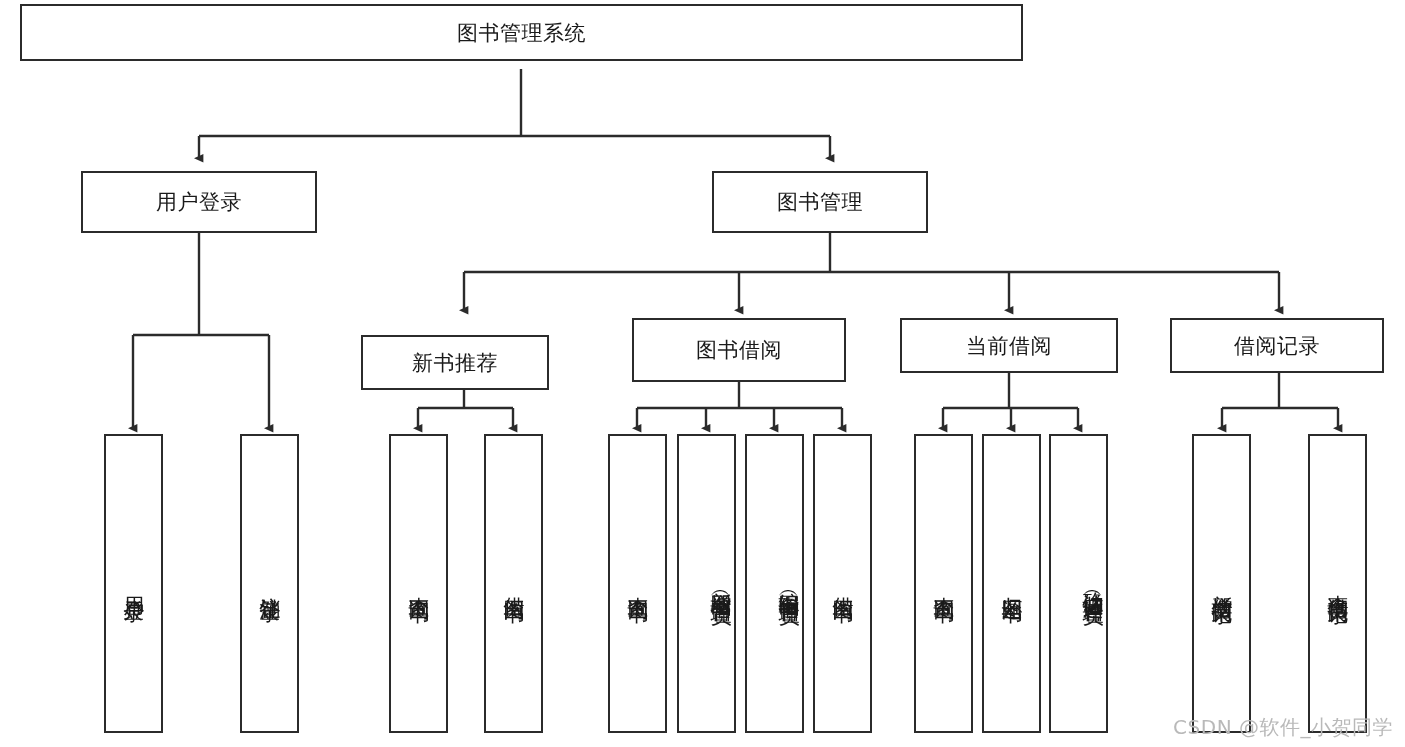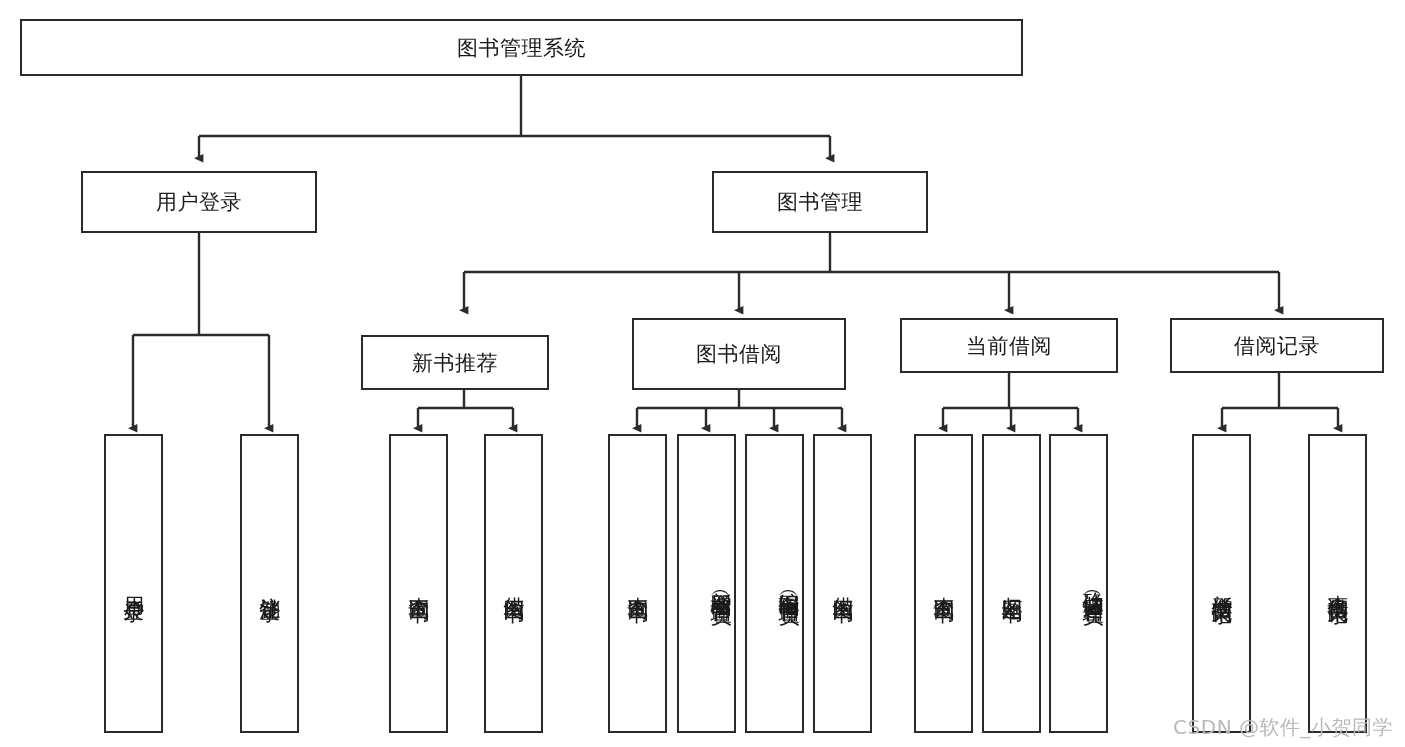--- a/index.html
+++ b/index.html
@@ -115,35 +115,35 @@
       <path d="M1011,408 L1011,428" marker-end="url(#arrow)"></path>
       <path d="M1078,408 L1078,428" marker-end="url(#arrow)"></path>
 
       <path d="M1279,373 L1279,408"></path>
       <path d="M1222,408 L1338,408"></path>
       <path d="M1222,408 L1222,428" marker-end="url(#arrow)"></path>
       <path d="M1338,408 L1338,428" marker-end="url(#arrow)"></path>
     </g>
   </svg>
 
-  <div class="node horiz" style="left:20px; top:19px; width:1003px; height:57px;">
+  <div class="node horiz" style="left:20px; top:4px; width:1003px; height:57px;">
     <span class="lbl">图书管理系统</span>
   </div>
 
   <div class="node horiz" style="left:81px; top:171px; width:236px; height:62px;">
     <span class="lbl">用户登录</span>
   </div>
   <div class="node horiz" style="left:712px; top:171px; width:216px; height:62px;">
     <span class="lbl">图书管理</span>
   </div>
 
   <div class="node horiz" style="left:361px; top:318px; width:188px; height:55px;margin-top:17px;">
     <span class="lbl">新书推荐</span>
   </div>
-  <div class="node horiz" style="left:632px; top:318px; width:214px; height:72px;">
+  <div class="node horiz" style="left:632px; top:318px; width:214px; height:64px;">
     <span class="lbl">图书借阅</span>
   </div>
   <div class="node horiz" style="left:900px; top:318px; width:218px; height:55px;">
     <span class="lbl">当前借阅</span>
   </div>
   <div class="node horiz" style="left:1170px; top:318px; width:214px; height:55px;">
     <span class="lbl">借阅记录</span>
   </div>
 
   <div class="node vert mid" style="left:104px; top:434px; width:59px; height:299px;">

